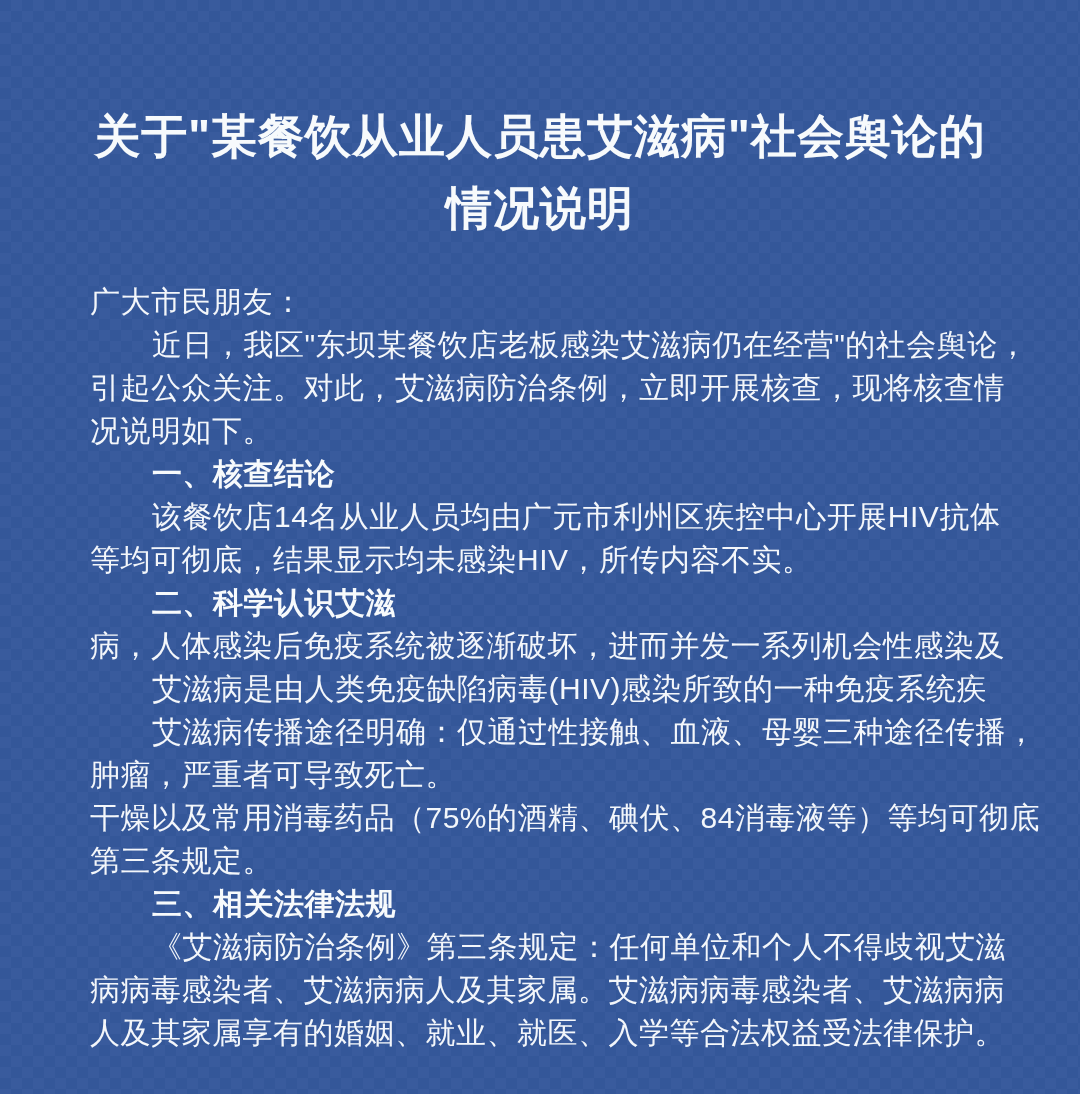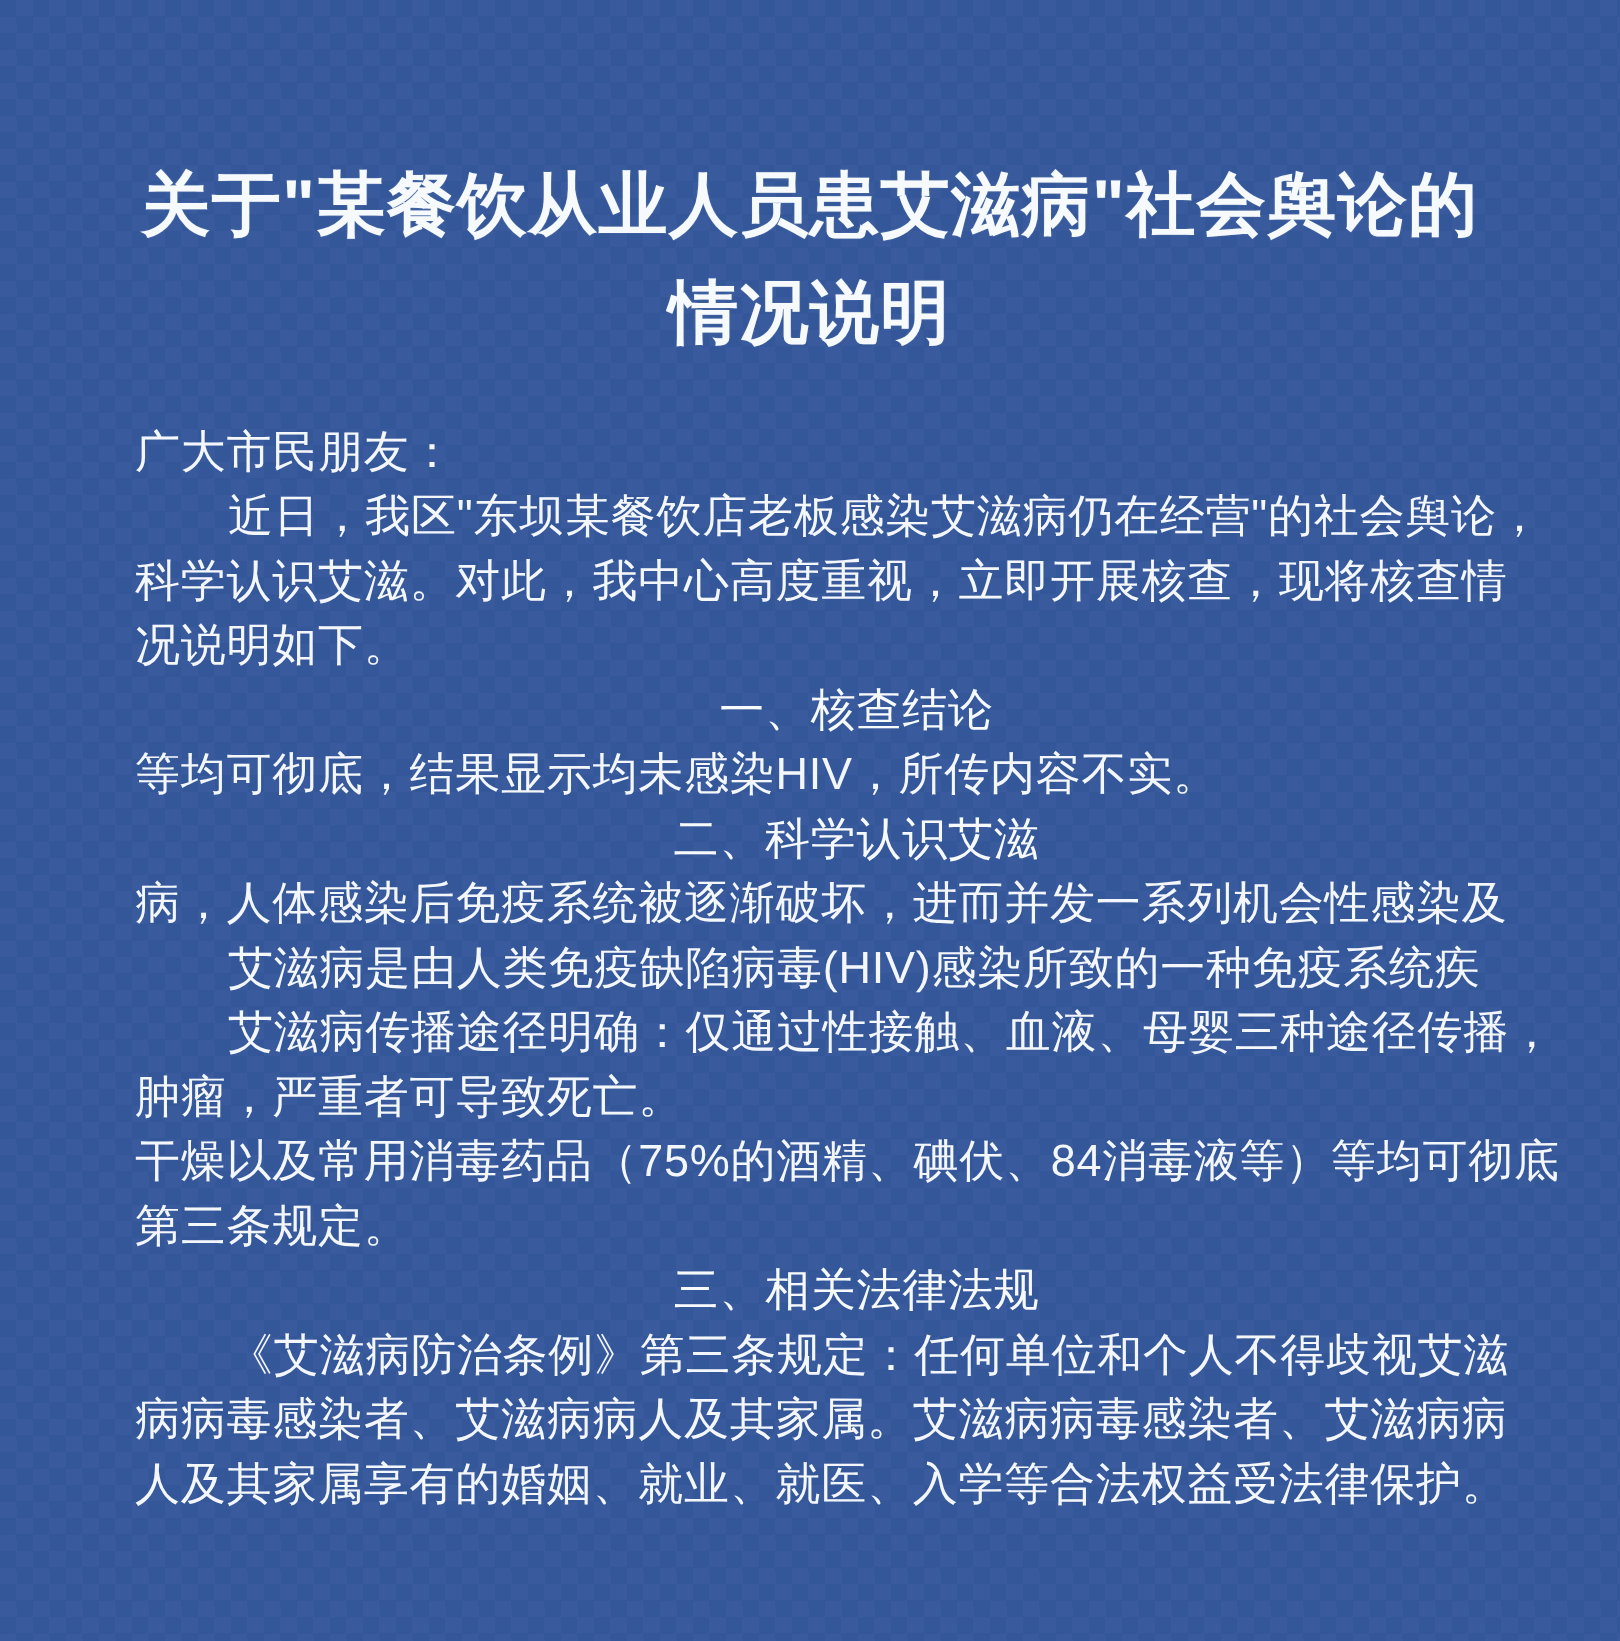--- a/index.html
+++ b/index.html
@@ -34,47 +34,47 @@
     line-height: 43px;
     letter-spacing: 0.5px;
   }
   .line {
     white-space: nowrap;
   }
   .indent {
     padding-left: 62px; 
   }
   .heading {
-    font-weight: normal;
+    font-weight: bold;
     color: #f7fafc;
-    text-align: center;
   }
 </style>
 </head>
 <body>
 
 <div class="page">
 
   <header class="doc-title">
     <div class="line">关于"某餐饮从业人员患艾滋病"社会舆论的</div>
     <div class="line">情况说明</div>
   </header>
 
   <main class="doc-body">
 
     <div class="line">广大市民朋友：</div>
 
     <section>
       <div class="line indent">近日，我区"东坝某餐饮店老板感染艾滋病仍在经营"的社会舆论，</div>
-      <div class="line">科学认识艾滋。对此，我中心高度重视，立即开展核查，现将核查情</div>
+      <div class="line">引起公众关注。对此，艾滋病防治条例，立即开展核查，现将核查情</div>
       <div class="line">况说明如下。</div>
     </section>
 
     <section>
       <div class="line indent heading">一、核查结论</div>
+      <div class="line indent">该餐饮店14名从业人员均由广元市利州区疾控中心开展HIV抗体</div>
       <div class="line">等均可彻底，结果显示均未感染HIV，所传内容不实。</div>
     </section>
 
     <section>
       <div class="line indent heading">二、科学认识艾滋</div>
       <div class="line">病，人体感染后免疫系统被逐渐破坏，进而并发一系列机会性感染及</div>
       <div class="line indent">艾滋病是由人类免疫缺陷病毒(HIV)感染所致的一种免疫系统疾</div>
       <div class="line indent">艾滋病传播途径明确：仅通过性接触、血液、母婴三种途径传播，</div>
       <div class="line">肿瘤，严重者可导致死亡。</div>
       <div class="line">干燥以及常用消毒药品（75%的酒精、碘伏、84消毒液等）等均可彻底</div>

